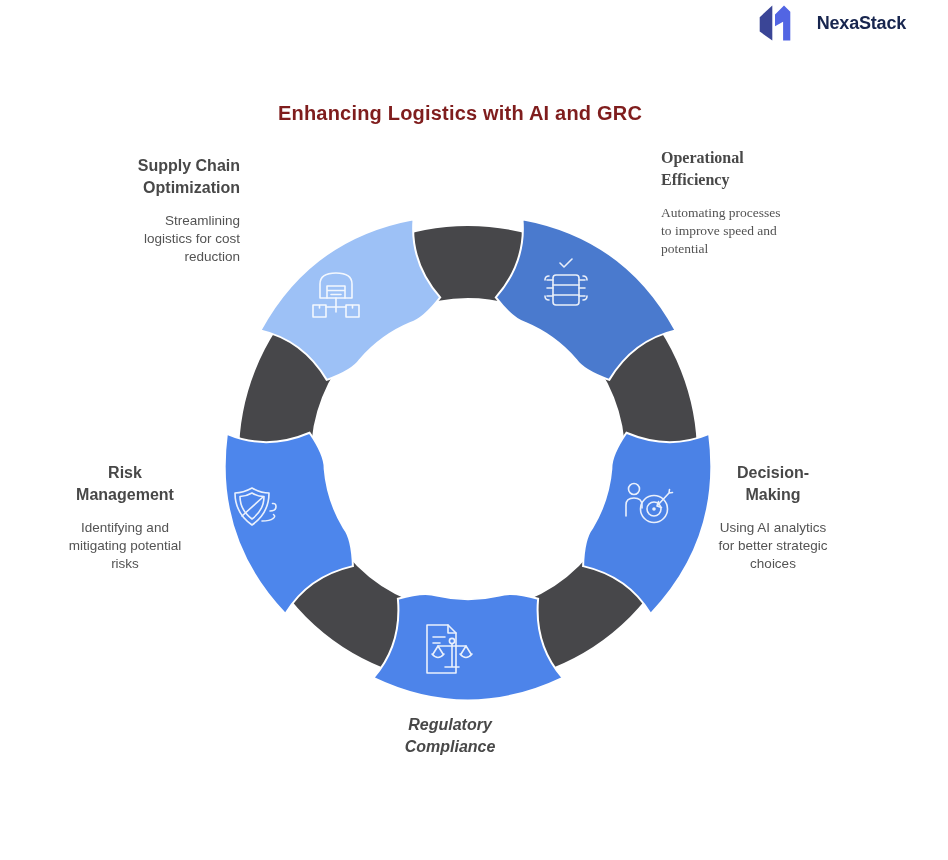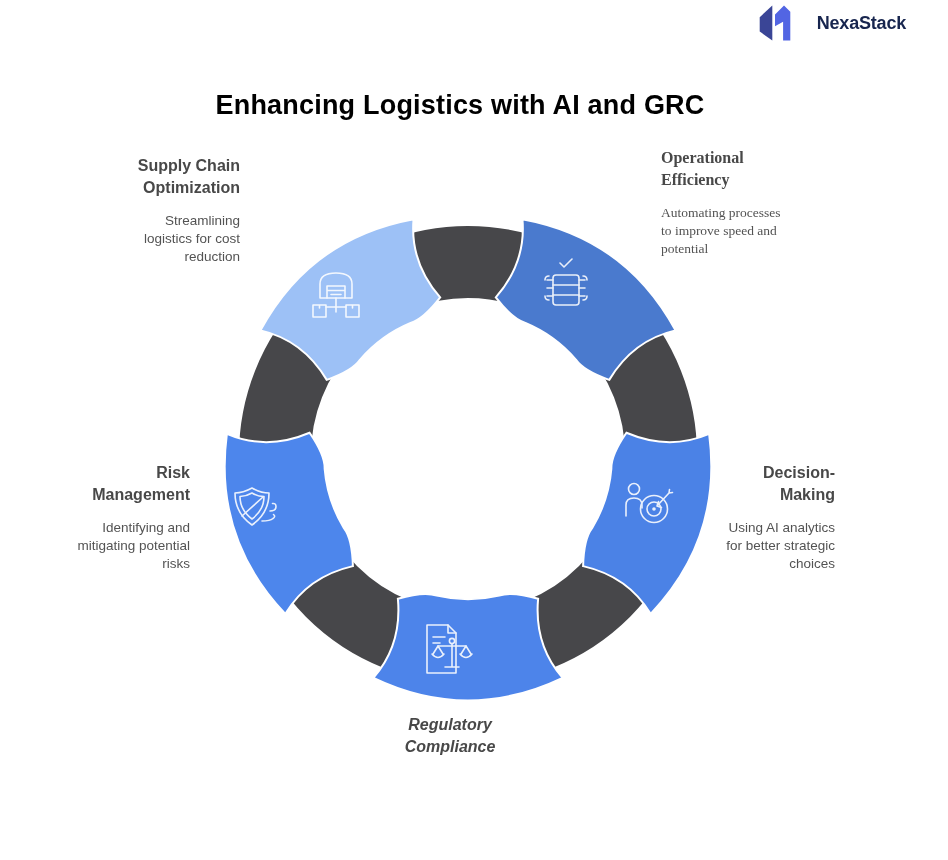--- a/index.html
+++ b/index.html
@@ -3,32 +3,32 @@
 <meta charset="utf-8">
 <style>
   html,body{margin:0;padding:0;background:#ffffff;}
   .stage{
     position:relative;width:948px;height:860px;overflow:hidden;background:#ffffff;
     font-family:"Liberation Sans","DejaVu Sans",sans-serif;
   }
   .brand{position:absolute;top:3px;right:42px;display:flex;align-items:center;gap:24px;}
   .brand-name{font-size:18px;font-weight:700;color:#17254e;letter-spacing:-0.2px;}
   .title{
-    position:absolute;top:90px;left:160px;width:600px;margin:0;
-    font-size:27px;font-weight:700;color:#000000;text-align:center;letter-spacing:0.2px;
+    position:absolute;top:102px;left:160px;width:600px;margin:0;
+    font-size:20px;font-weight:700;color:#7f1d1d;text-align:center;letter-spacing:0.2px;
   }
   .diagram{position:absolute;left:0;top:0;}
   .label{position:absolute;}
   .label .h{font-size:16px;font-weight:700;color:#484848;line-height:1.36;margin-bottom:13px;}
   .label .d{font-size:13.5px;font-weight:400;color:#535353;line-height:1.34;}
   .supply{top:155px;right:708px;width:120px;text-align:right;}
   .operational{top:147px;left:661px;width:130px;text-align:left;font-family:Liberation Serif, serif;}
-  .decision{top:462px;left:711px;width:124px;text-align:right;}
+  .decision{top:462px;left:711px;width:124px;text-align:center;}
   .regulatory{top:714px;left:383px;width:134px;text-align:center;font-style:italic;}
-  .risk{top:462px;right:758px;width:130px;text-align:right;}
+  .risk{top:462px;right:758px;width:130px;text-align:center;}
   .seg{stroke:#ffffff;stroke-width:2;stroke-linejoin:miter;}
   .ico{fill:none;stroke:#ffffff;stroke-width:1.6;stroke-linecap:round;stroke-linejoin:round;opacity:0.88;}
 </style>
 </head>
 <body>
 
 <div class="stage">
 
   <div class="brand">
     <svg width="36" height="40" viewBox="0 0 40 43">

